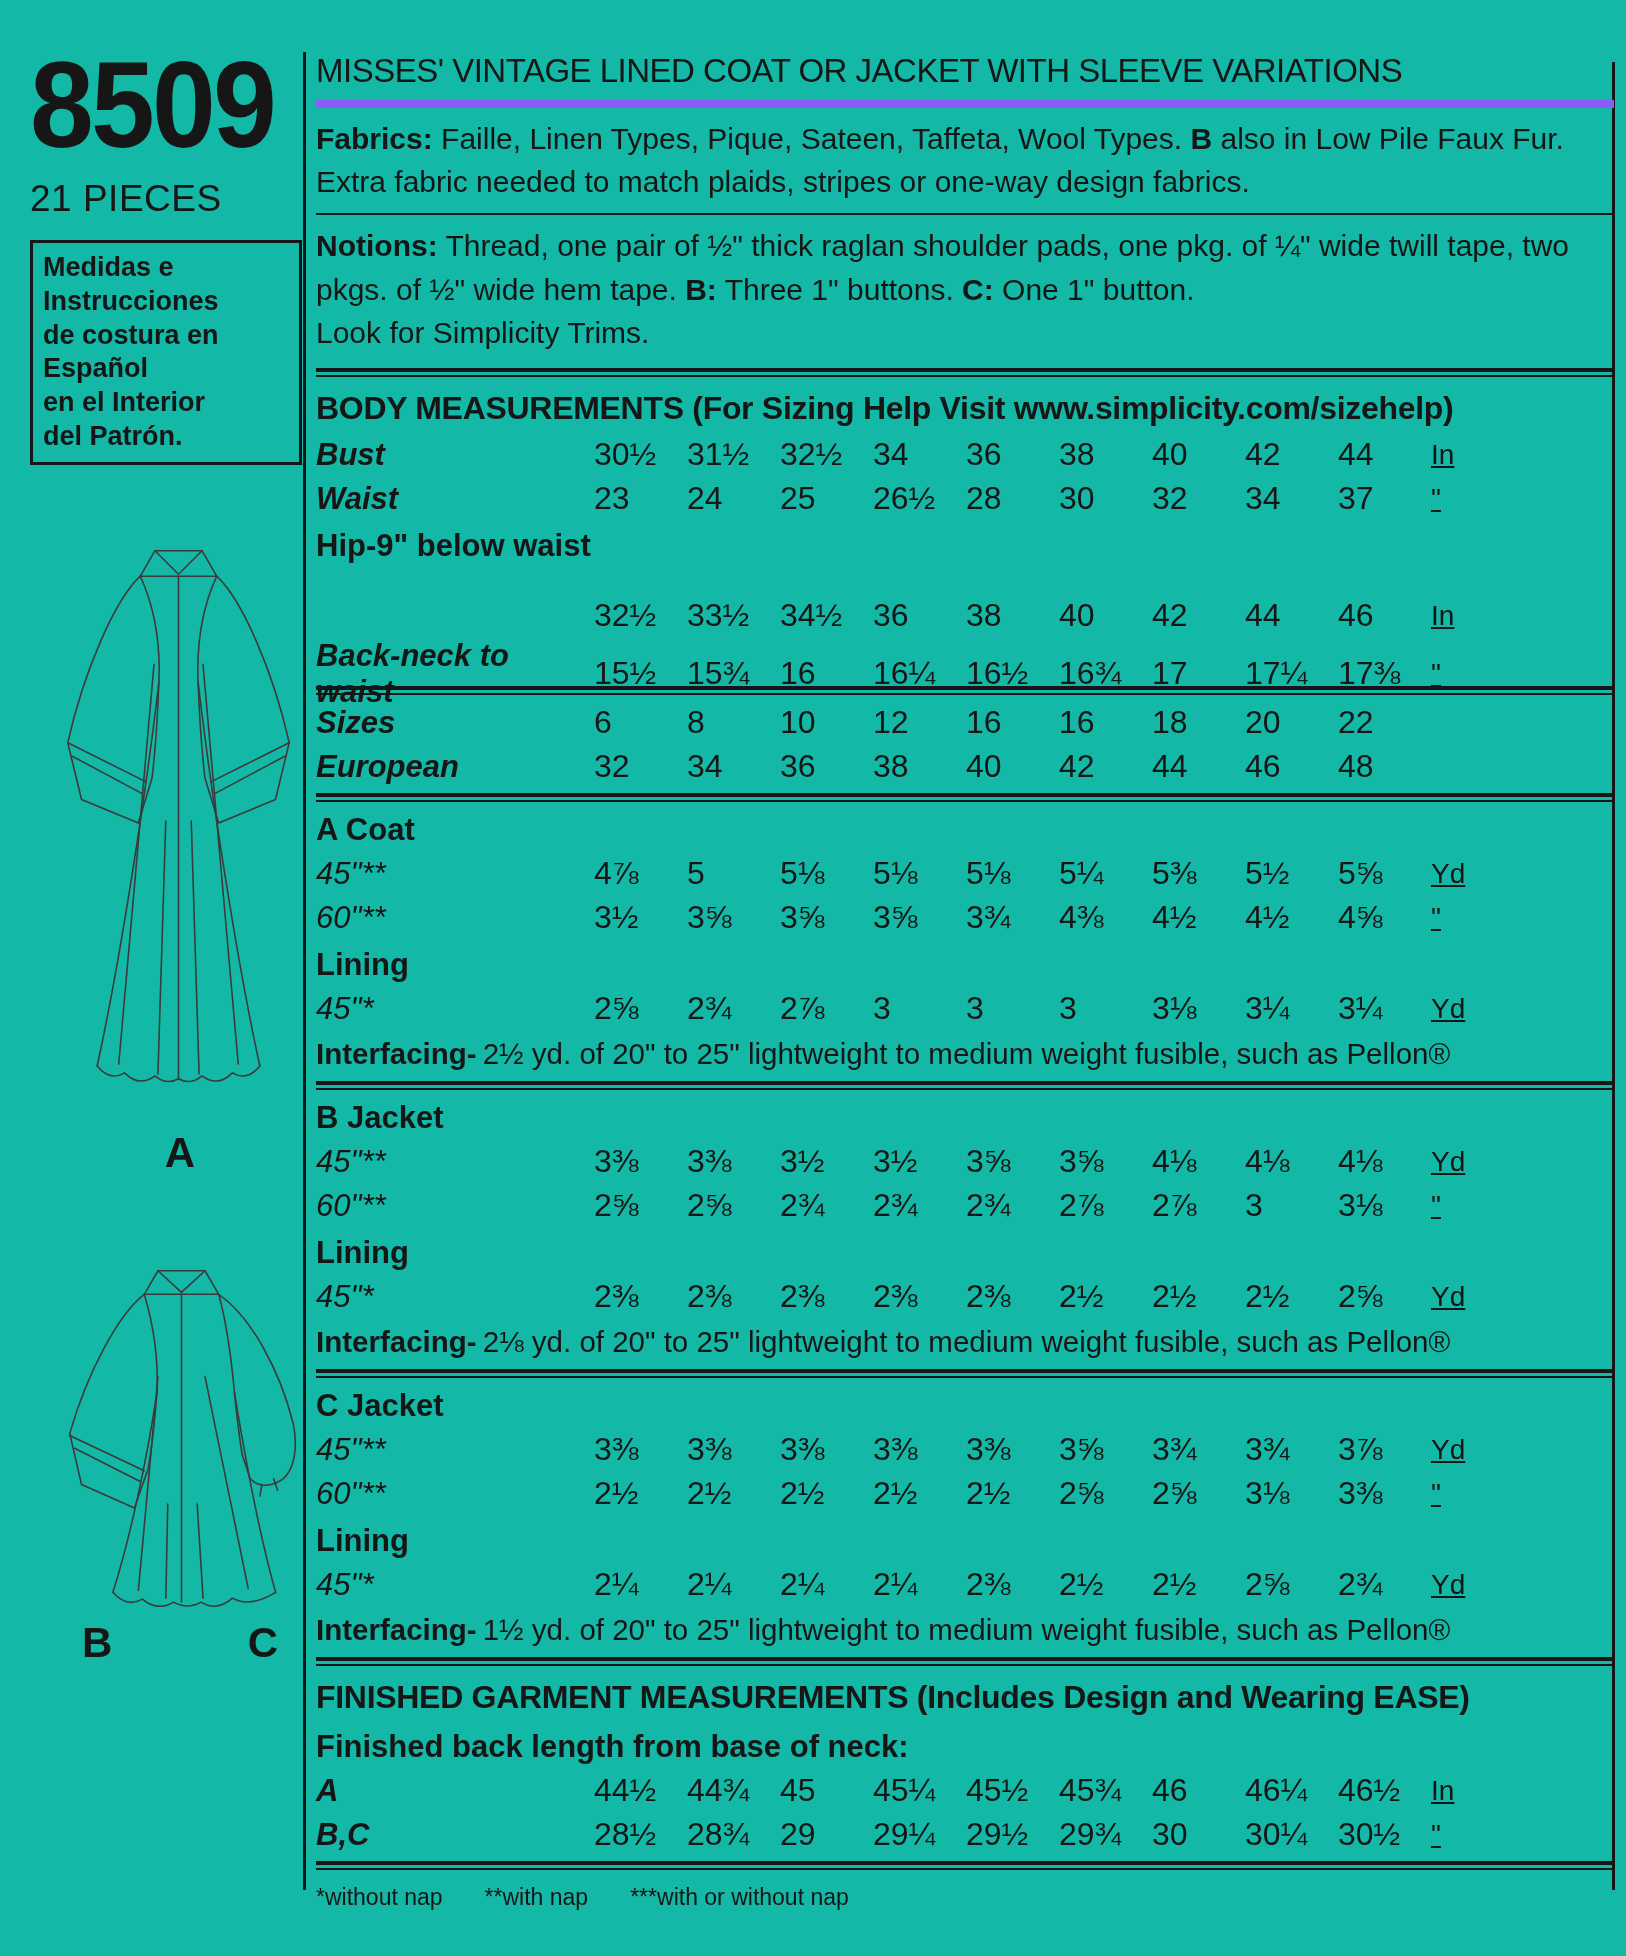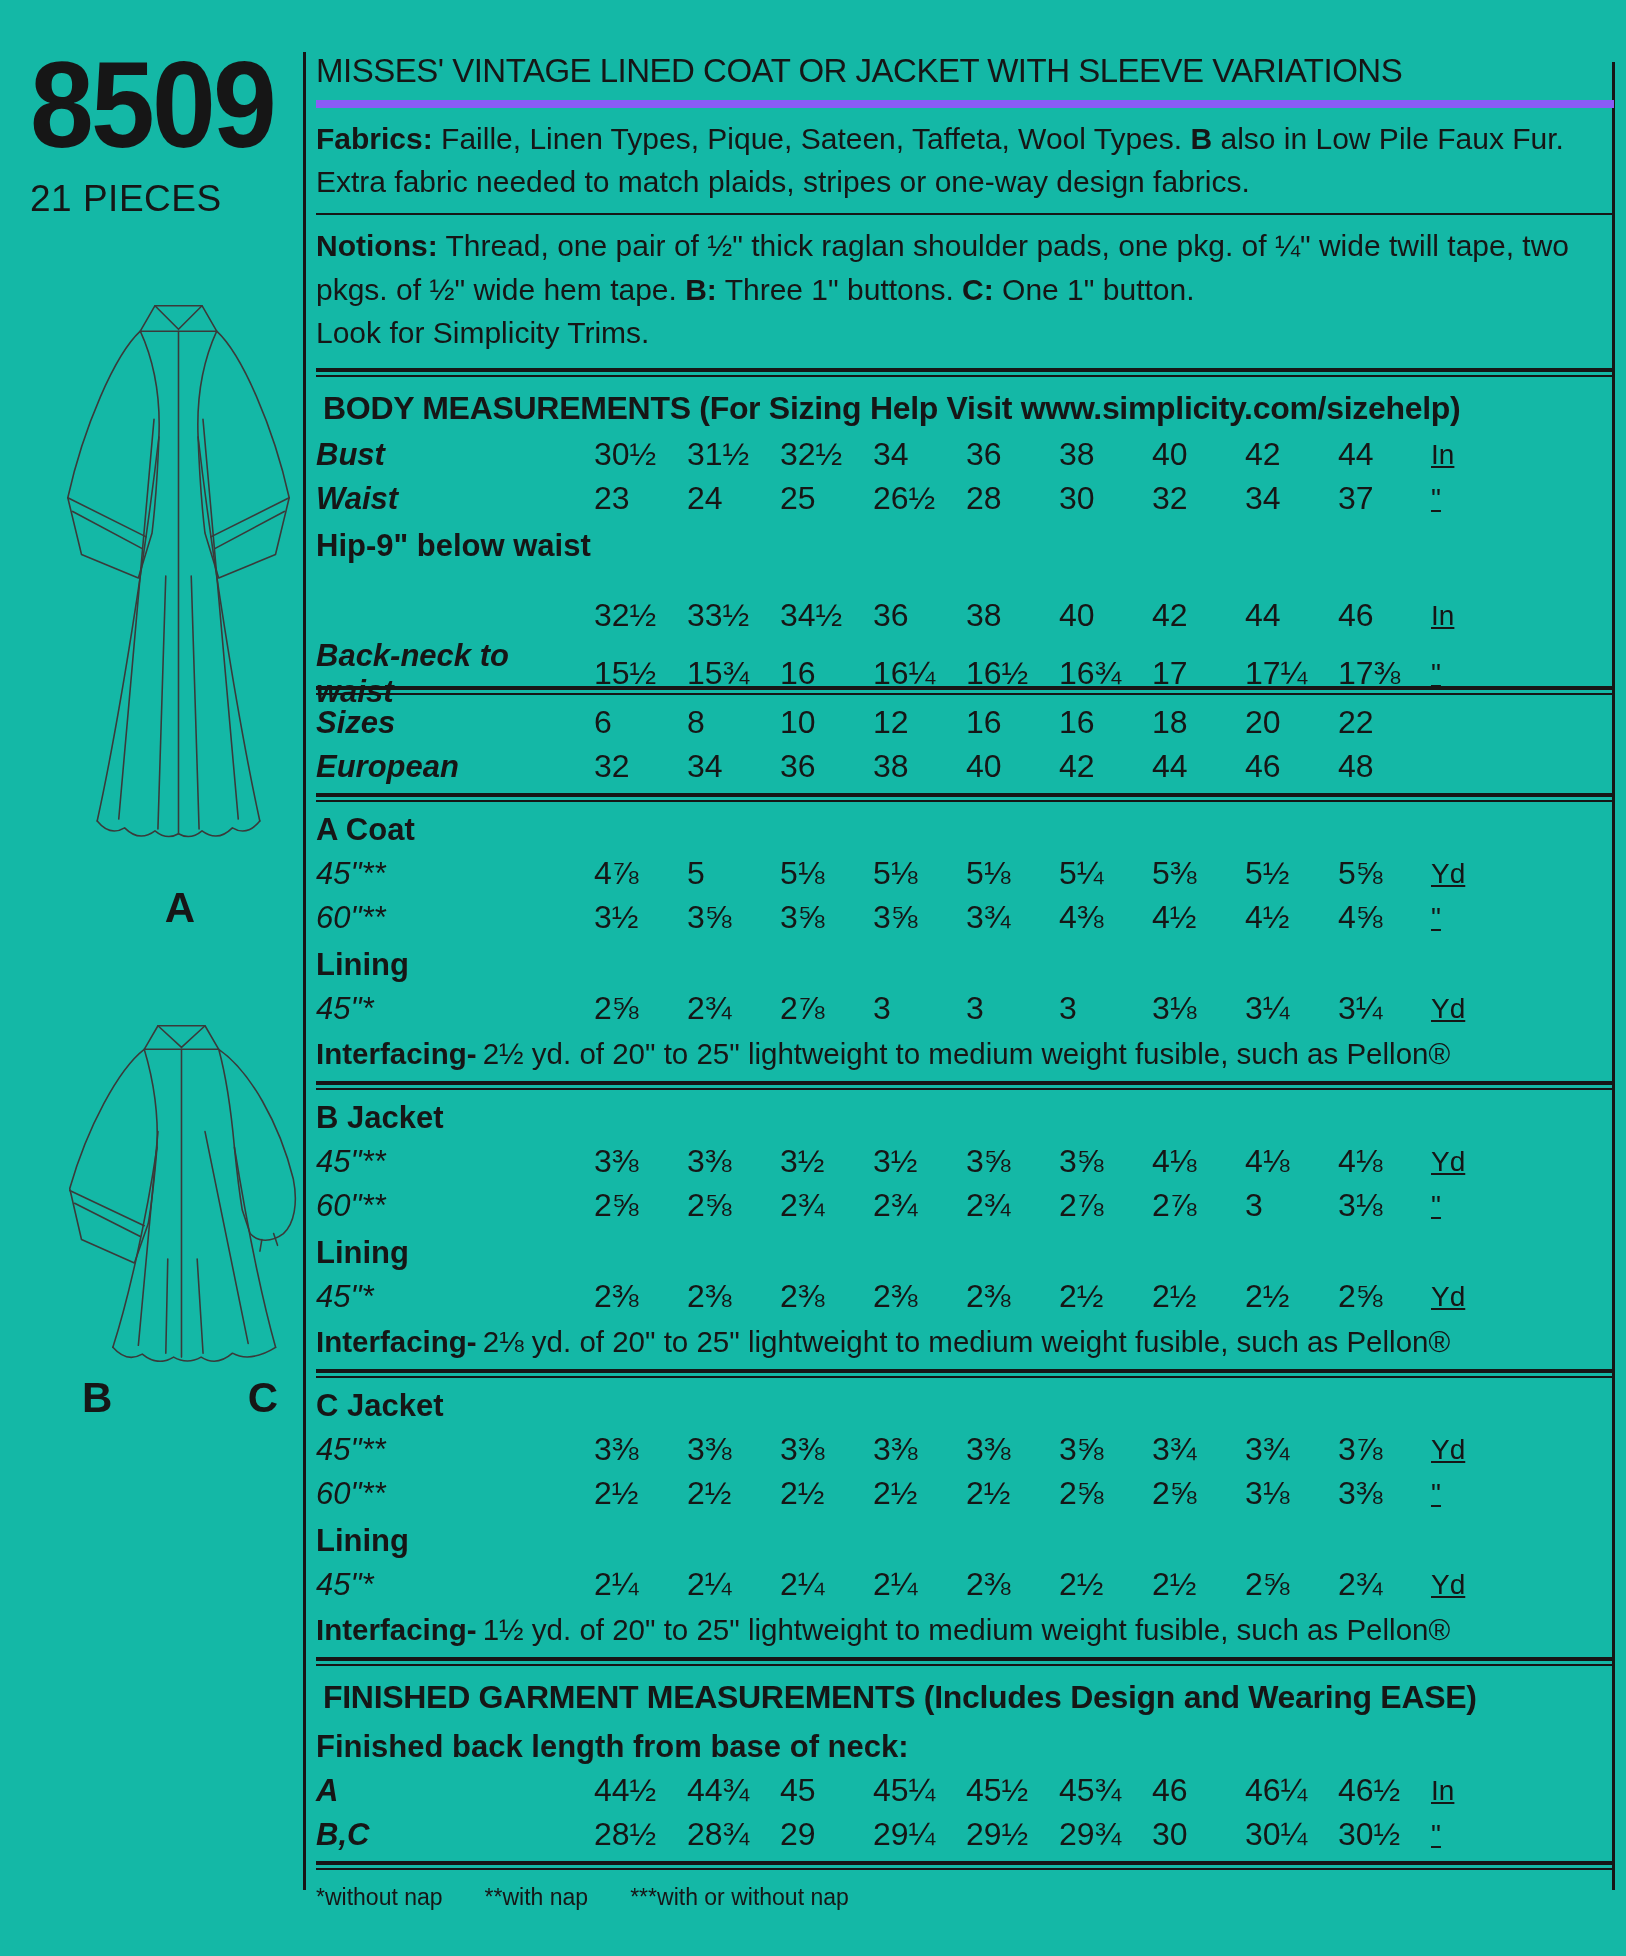--- a/index.html
+++ b/index.html
@@ -29,40 +29,44 @@
   .divider-v{position:absolute;width:3px;background:#161616;}
 
   
   .right-col{position:absolute;left:316px;top:48px;width:1298px;}
   .main-title{font-size:33px;font-weight:400;letter-spacing:-.5px;
               padding:4px 0 10px;border-bottom:8px solid #8b5cf6;}
   .para{font-size:30px;line-height:1.44;padding:9px 0 10px;white-space:pre-line;}
   .para.ruled{border-bottom:2.5px solid #161616;}
   .rule-double{height:9px;border-top:4px solid #161616;border-bottom:2px solid #161616;margin:4px 0 6px;}
 
-  .t-title{font-size:32px;font-weight:800;letter-spacing:-.3px;padding:7px 0 6px;margin-left:7px;}
+  .t-title{font-size:32px;font-weight:800;letter-spacing:-.3px;padding:7px 0 6px;}
   .t-section{font-size:31px;font-weight:bold;height:44px;display:flex;align-items:center;margin-top:3px;}
   .t-note{font-size:29.5px;height:46px;display:flex;align-items:center;white-space:nowrap;}
   .t-note .b{margin-right:6px;}
   .t-spacer{height:26px;}
   .grid-row{display:grid;grid-template-columns:278px repeat(9,93px) 1fr;align-items:center;height:44px;}
   .cell{font-size:32px;}
   .cell.label{font-size:31px;font-style:italic;}
   .cell.label.b{font-weight:bold;}
   .cell.unit{font-size:28px;text-decoration:underline;}
   .t-footnote{display:flex;gap:42px;font-size:23px;padding-top:8px;}
 </style>
 </head>
 <body>
 
 <div class="page">
 
   <div class="left-col">
     <div class="pattern-number">8509</div>
     <div class="pieces">21 PIECES</div>
+    <div class="spanish-box">Medidas e Instrucciones
+de costura en Español
+en el Interior
+del Patrón.</div>
 
     <div class="drawing drawing-a">
       <svg width="245" height="578" viewBox="0 0 250 590">
         <g class="lineart">
           <path d="M101,14 L149,14 L164,40 L86,40 Z"></path>
           <path d="M101,14 L125,38 L149,14"></path>
           <path d="M125,40 L125,553"></path>
           <path d="M86,40 C60,64 28,138 12,210 L26,268 L84,292 L98,246 C102,212 104,176 105,148 C107,100 97,64 86,40"></path>
           <path d="M12,210 L92,250"></path>
           <path d="M17,224 L88,262"></path>

